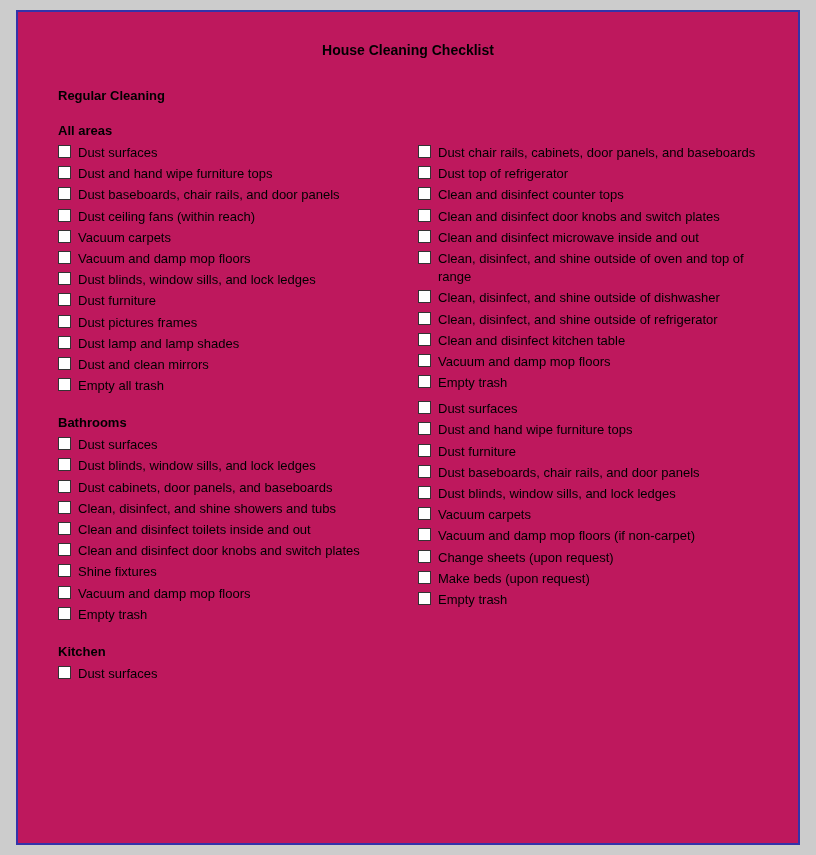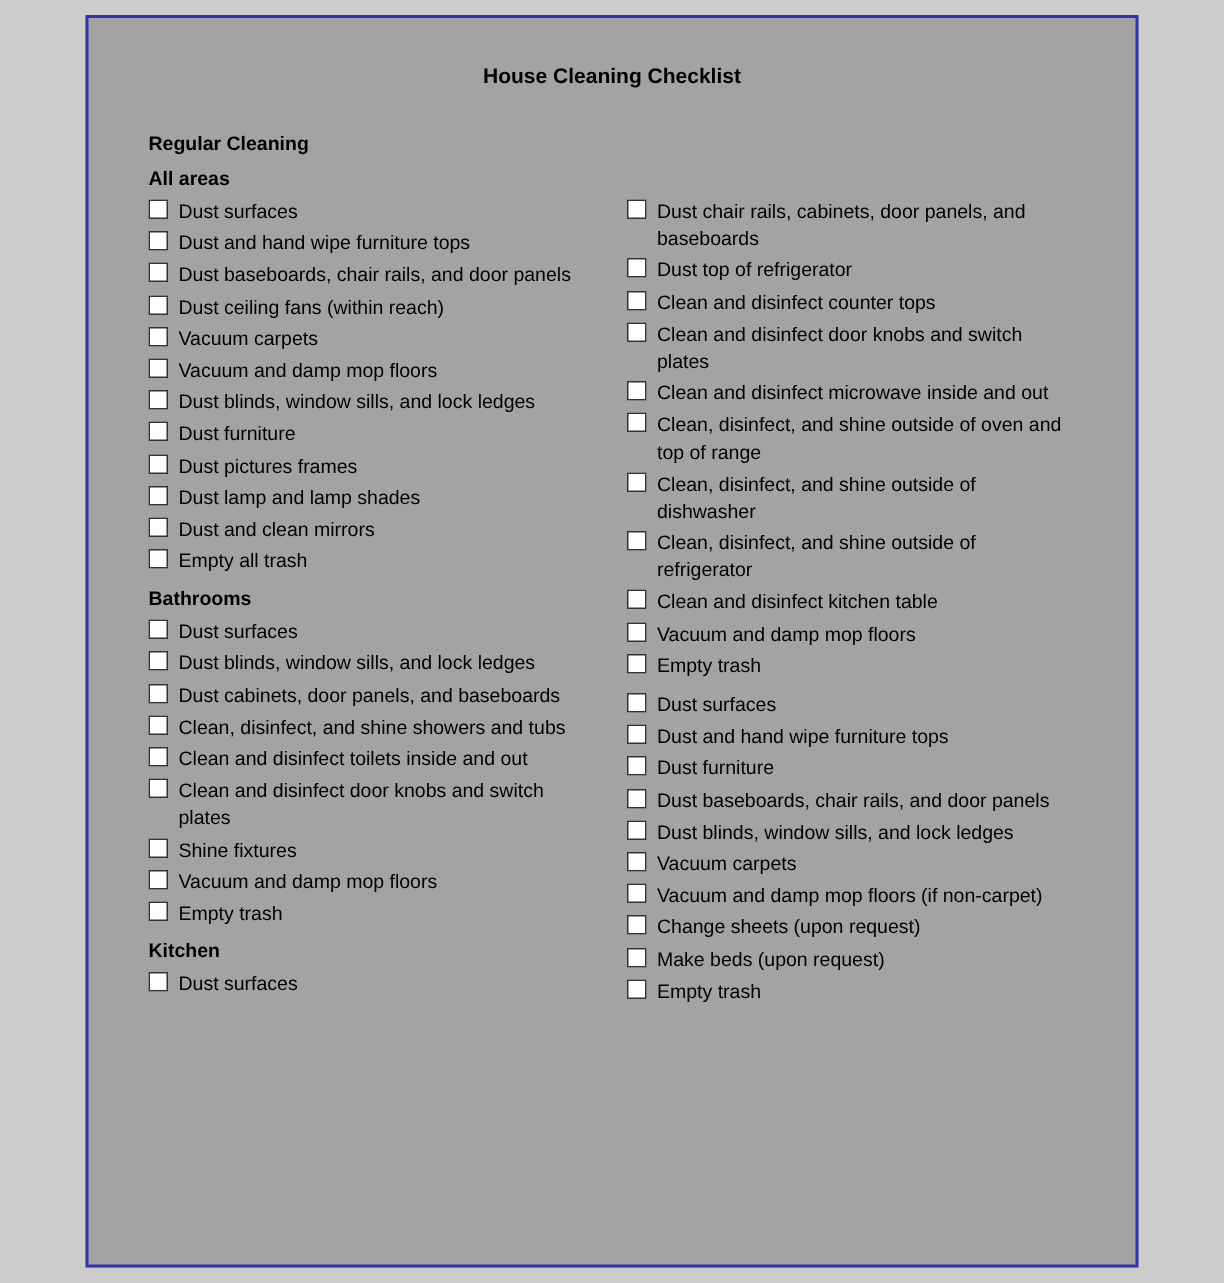--- a/index.html
+++ b/index.html
@@ -6,43 +6,43 @@
     body {
       background: #ccc;
       display: flex;
       justify-content: center;
       align-items: flex-start;
       padding: 10px;
       font-family: Arial, sans-serif;
       font-size: 13px;
     }
     .page {
-      background: #a3a3a3;
+      background: #be185d;
       border: 2px solid #3333aa;
-      width: 702px;
+      width: 784px;
       min-height: 835px;
       padding: 30px 40px 60px 40px;
     }
     .page-title {
       text-align: center;
       font-weight: bold;
       font-size: 14px;
       margin-bottom: 18px;
     }
     .section-title {
       font-weight: bold;
       font-size: 13px;
       margin-bottom: 6px;
       margin-top: 30px;
     }
     .subsection-title {
       font-weight: bold;
       font-size: 13px;
       margin-bottom: 6px;
-      margin-top: 8px;
+      margin-top: 20px;
     }
     .two-col {
       display: flex;
       gap: 20px;
     }
     .col {
       flex: 1;
     }
     .checklist {
       list-style: none;

